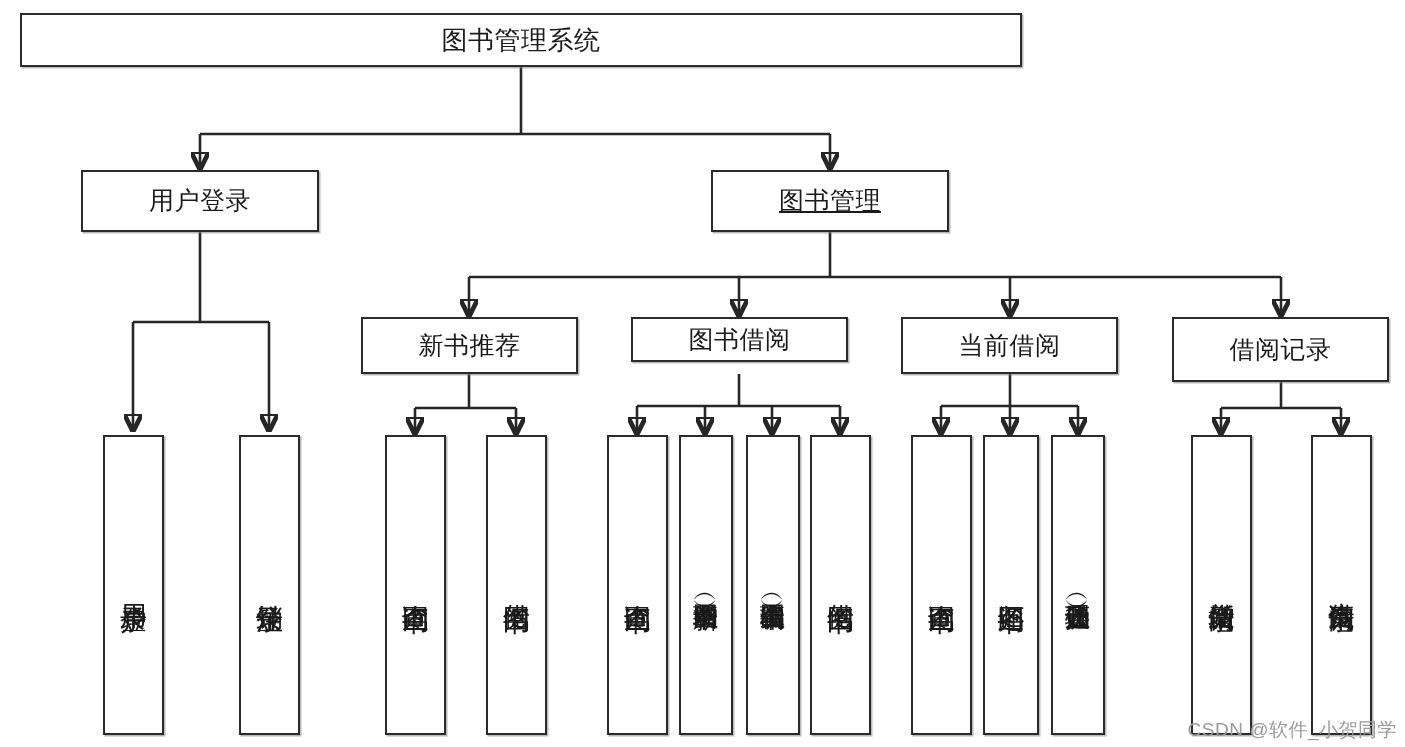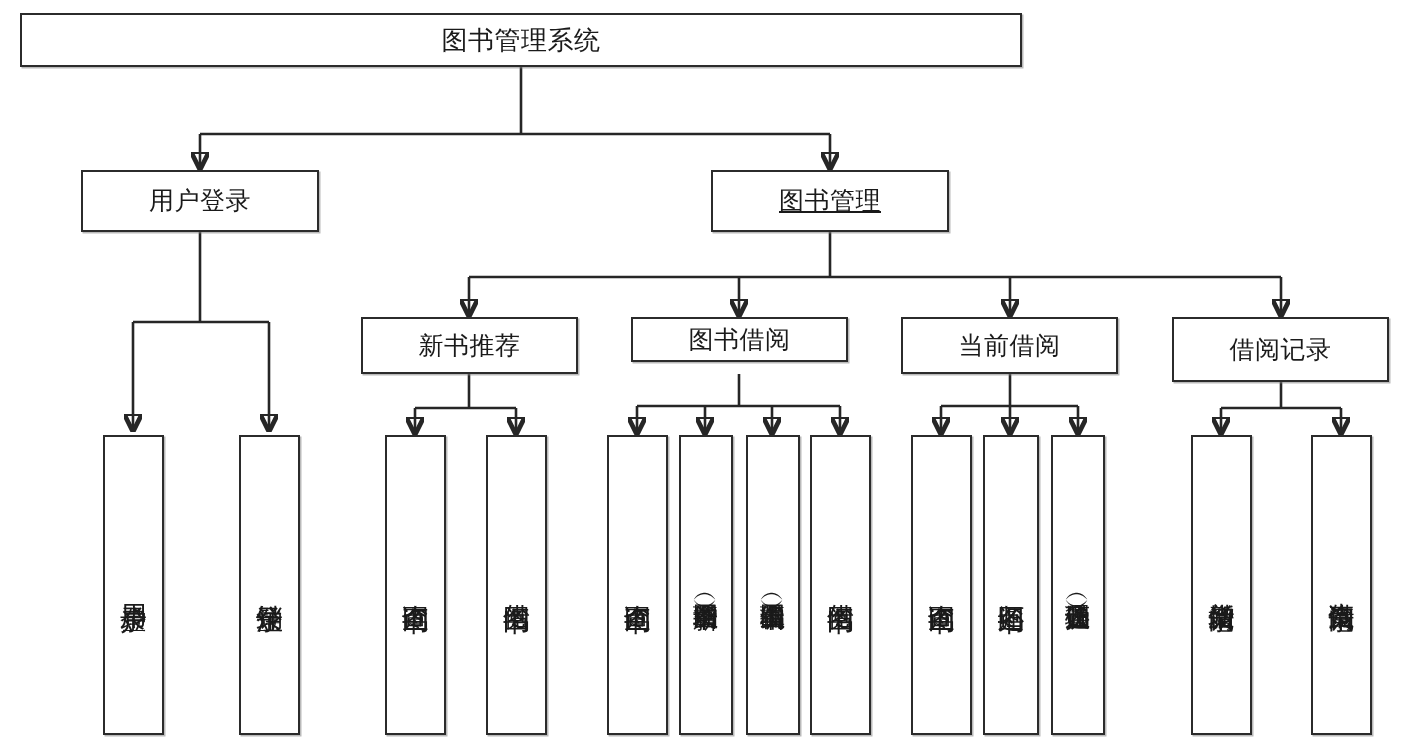--- a/index.html
+++ b/index.html
@@ -220,14 +220,15 @@
   </div>
 
   <div class="node vert tall" style="left:1191px; top:435px; width:61px; height:300px;">
     <span class="lbl">新增借阅记录</span>
   </div>
 
   <div class="node vert tall" style="left:1311px; top:435px; width:61px; height:300px;">
     <span class="lbl">查询借阅记录</span>
   </div>
 
+  <div id="watermark">CSDN @软件_小贺同学</div>
 
 </div>
 
 </body></html>

